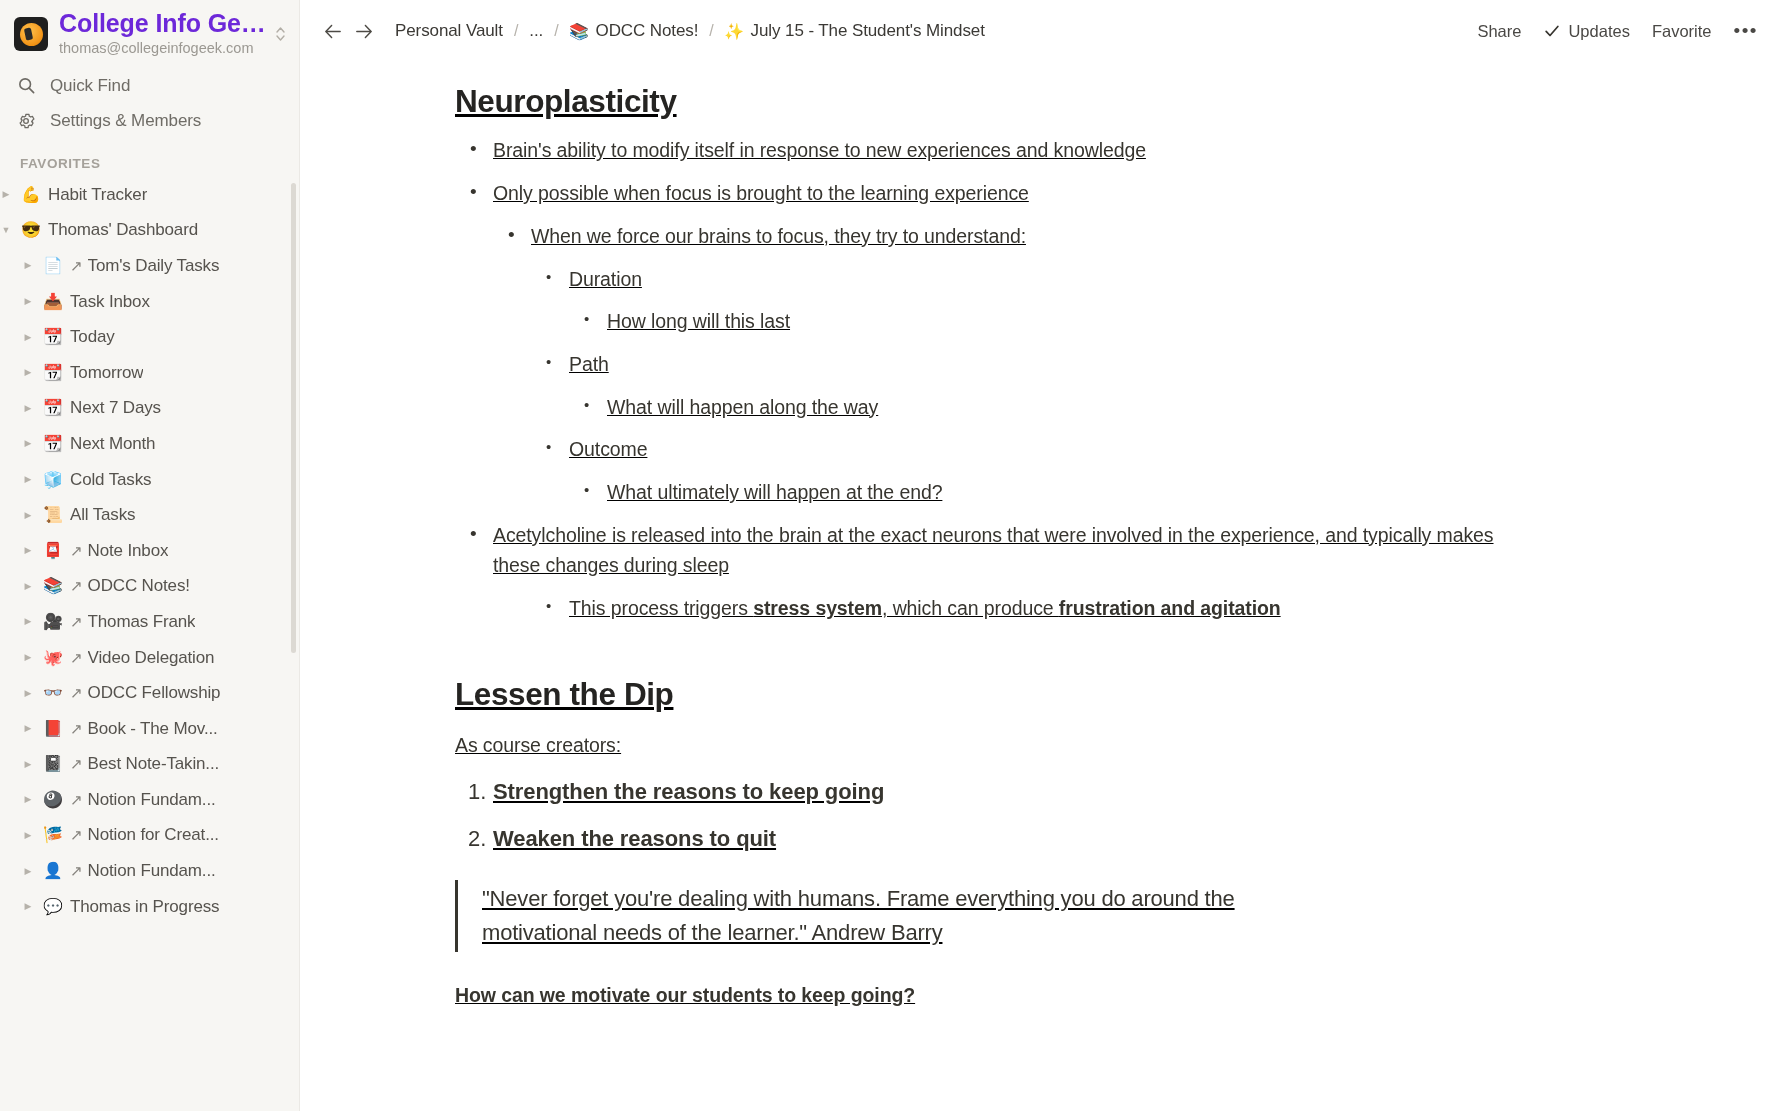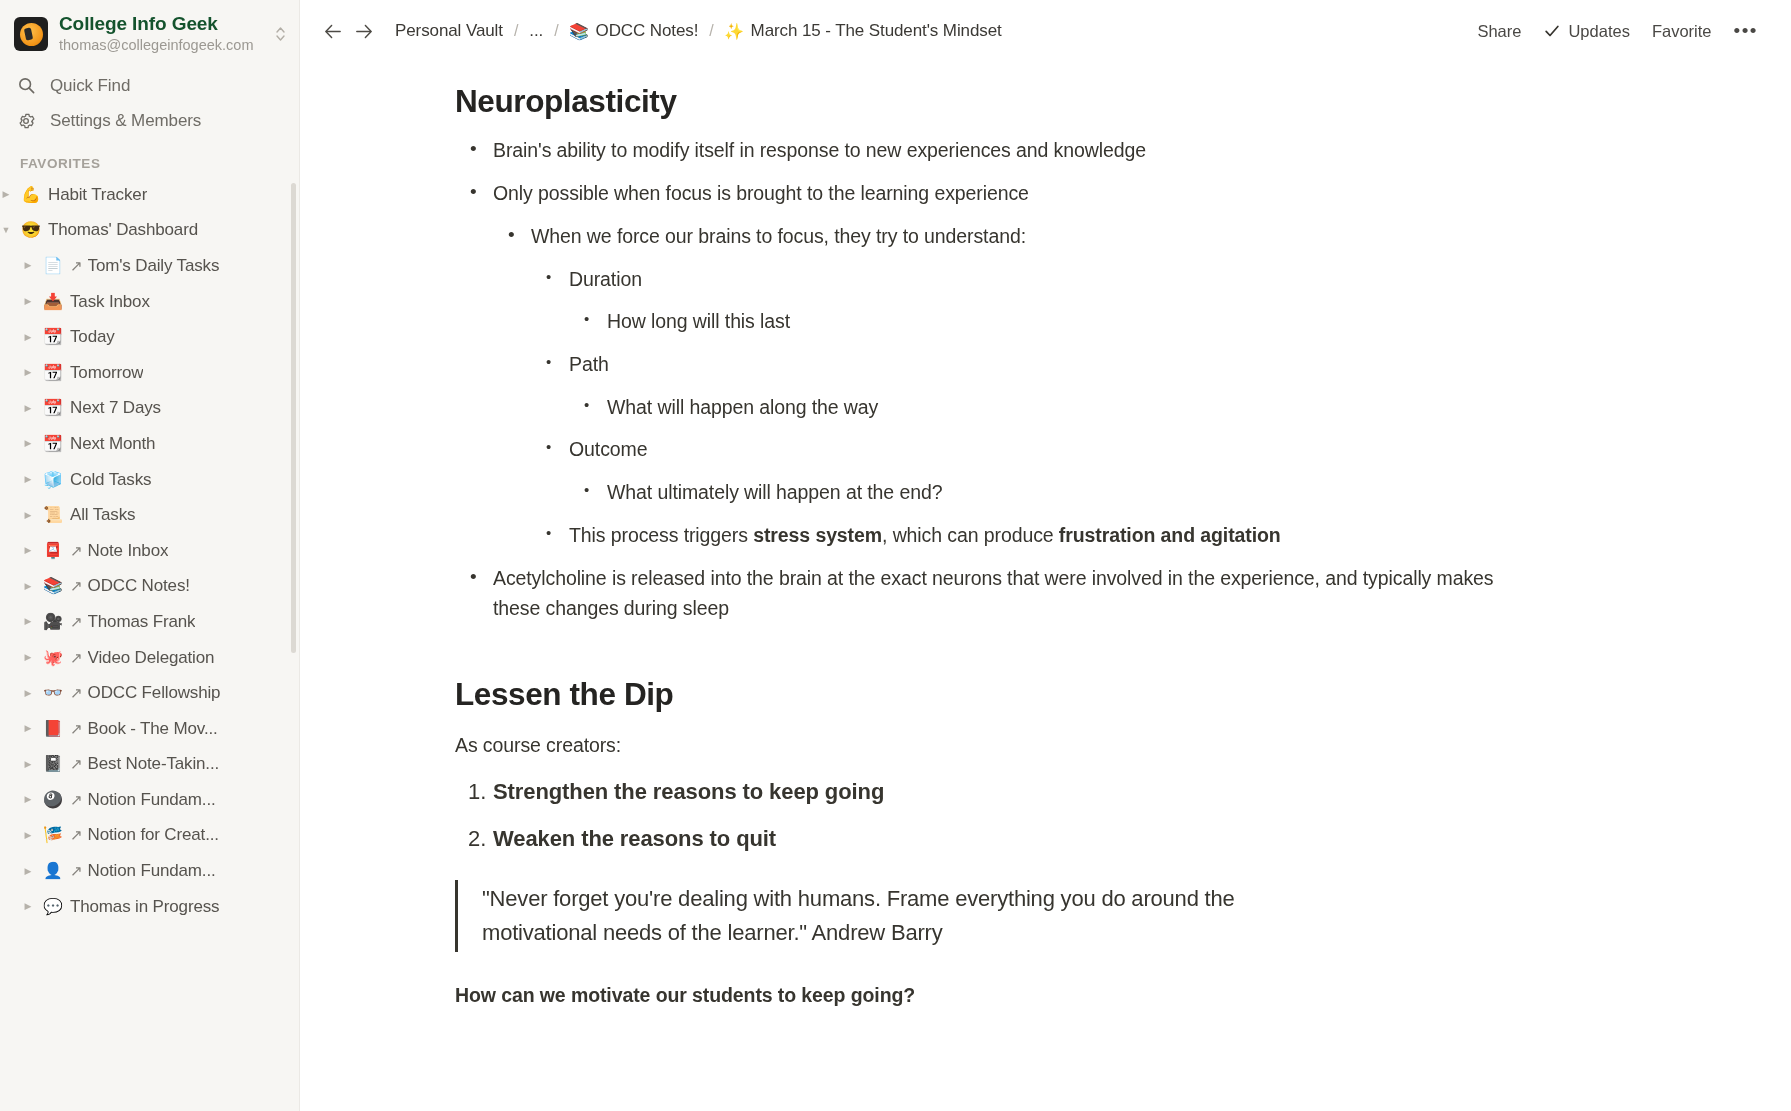--- a/index.html
+++ b/index.html
@@ -44,21 +44,21 @@
   .ws-avatar .bulb::after {
     content: "";
     position: absolute; left: 5px; top: 5px;
     width: 7px; height: 12px;
     border-radius: 2px;
     background: #2a2a2a;
     transform: rotate(-12deg);
   }
   .ws-meta { flex: 1 1 auto; min-width: 0; }
   .ws-name {
-    font-size: 19px; font-weight: 700; color: #14532d;
+    font-size: 25px; font-weight: 700; color: #6d28d9;
     line-height: 1.15; letter-spacing: -0.1px;
     white-space: nowrap; overflow: hidden; text-overflow: ellipsis;
   }
   .ws-email {
     font-size: 14.5px; color: #9b9892; line-height: 1.35; margin-top: 1px;
     white-space: nowrap; overflow: hidden; text-overflow: ellipsis;
   }
   .ws-switch {
     flex: 0 0 20px; width: 20px; height: 26px;
     display: flex; flex-direction: column; align-items: center; justify-content: center;
@@ -151,20 +151,21 @@
     font-size: 16.5px; color: #4a4845;
     padding: 6px 11px; border-radius: 5px; cursor: pointer;
     display: flex; align-items: center; gap: 7px; white-space: nowrap;
   }
   .dots { letter-spacing: 1.5px; font-size: 19px; line-height: 12px; }
 
   .page {
     padding: 20px 8px 0 0;
     height: calc(1111px - 62px);
     overflow: hidden;
+    text-decoration: underline;
   }
   .content { max-width: 1050px; margin-left: 155px; }
 
   h1.h {
     font-size: 31.5px; font-weight: 700; color: #252422;
     letter-spacing: -0.4px; line-height: 1.25;
     margin: 0 0 14px 0;
   }
   h1.h.second { margin-top: 52px; margin-bottom: 16px; }
 
@@ -412,21 +413,21 @@
           <span>...</span>
         </span>
         <span class="crumb-sep">/</span>
         <span class="crumb">
           <span class="cemoji">📚</span>
           <span>ODCC Notes!</span>
         </span>
         <span class="crumb-sep">/</span>
         <span class="crumb">
           <span class="cemoji">✨</span>
-          <span>March 15 - The Student's Mindset</span>
+          <span>July 15 - The Student's Mindset</span>
         </span>
       </nav>
 
       <div class="topright">
         <div class="tr-item">
           <span>Share</span>
         </div>
         <div class="tr-item">
           <span style="display:flex;align-items:center;">
             <svg width="18" height="18" viewBox="0 0 20 20" fill="none" stroke="#36342e" stroke-width="1.9" stroke-linecap="round" stroke-linejoin="round">
@@ -452,22 +453,22 @@
         <ul class="bl" id="bullets1">
             <li class="b d0">Brain's ability to modify itself in response to new experiences and knowledge</li>
             <li class="b d0">Only possible when focus is brought to the learning experience</li>
             <li class="b d1">When we force our brains to focus, they try to understand:</li>
             <li class="b d2">Duration</li>
             <li class="b d3">How long will this last</li>
             <li class="b d2">Path</li>
             <li class="b d3">What will happen along the way</li>
             <li class="b d2">Outcome</li>
             <li class="b d3">What ultimately will happen at the end?</li>
+            <li class="b d0">Acetylcholine is released into the brain at the exact neurons that were involved in the experience, and typically makes these changes during sleep</li>
             <li class="b d2">This process triggers <b>stress system</b>, which can produce <b>frustration and agitation</b></li>
-            <li class="b d0">Acetylcholine is released into the brain at the exact neurons that were involved in the experience, and typically makes these changes during sleep</li>
           </ul>
 
         <h1 class="h second">Lessen the Dip</h1>
 
         <p class="plain">As course creators:</p>
 
         <ol class="nl" id="numbered">
             <li class="n" data-num="1">Strengthen the reasons to keep going</li>
             <li class="n" data-num="2">Weaken the reasons to quit</li>
           </ol>

